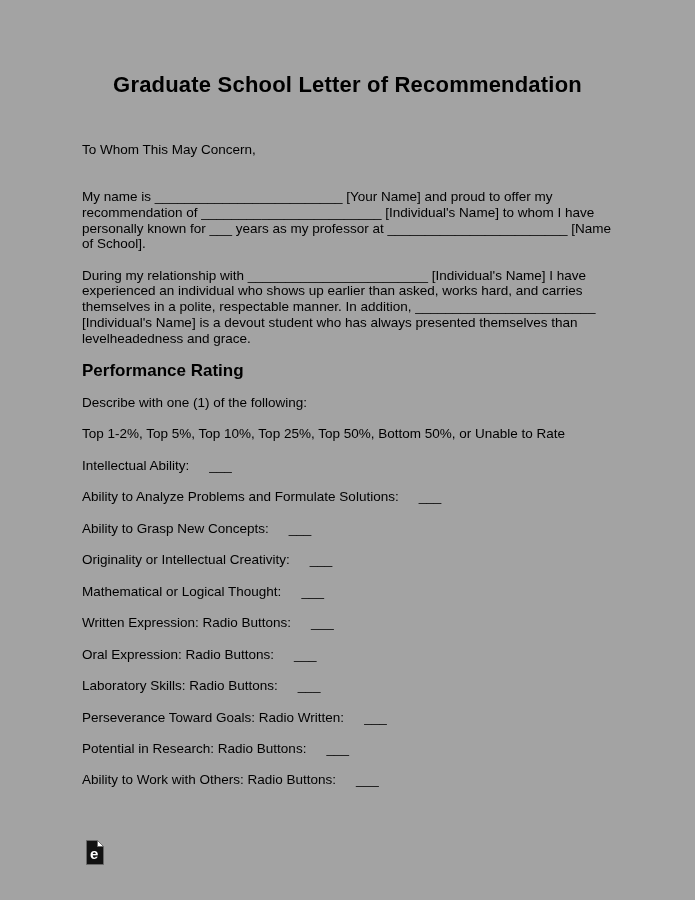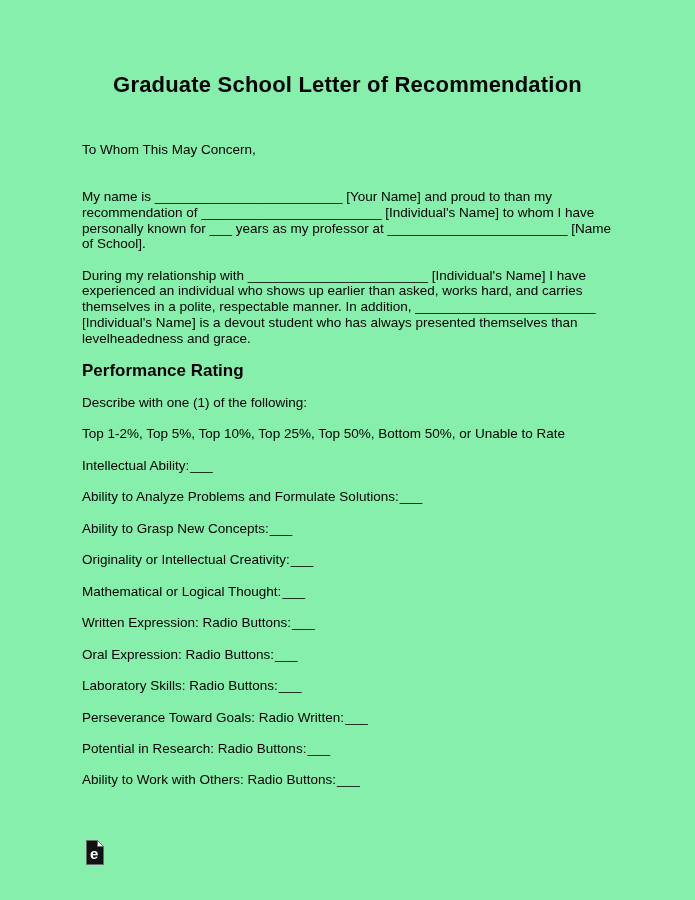--- a/index.html
+++ b/index.html
@@ -1,20 +1,20 @@
 <!DOCTYPE html>
 <html><head>
 <meta charset="utf-8">
 <style>
   html, body { margin: 0; padding: 0; background: #ffffff; }
   .page {
     position: relative;
     width: 695px;
     height: 900px;
-    background: #86efac;
+    background: #a3a3a3;
     color: #000000;
     font-family: "Liberation Sans", "DejaVu Sans", sans-serif;
     font-size: 13.5px;
     line-height: 15.7px;
     overflow: hidden;
   }
   .content { margin-left: 82px; margin-right: 60px; }
   .title {
     margin: 0;
     padding-top: 72px;
@@ -30,21 +30,21 @@
   .para-2 { margin-top: 15.7px; }
   .section-heading {
     margin: 17px 0 0 0;
     font-size: 17px;
     line-height: 15.7px;
     font-weight: bold;
   }
   .instruction { margin-top: 16px; }
   .scale-line { margin-top: 15.8px; }
   .rating { margin-top: 15.75px; }
-  .blank { margin-left: 1px; }
+  .blank { margin-left: 20px; }
   .logo { position: absolute; left: 85px; top: 839px; width: 20px; height: 27px; }
   .logo .doc-body { fill: #111111; stroke: #6a6a6a; stroke-width: 0.9; }
   .logo .doc-fold { fill: #ffffff; stroke: #6a6a6a; stroke-width: 0.9; }
   .logo text {
     font-family: "Liberation Sans", "DejaVu Sans", sans-serif;
     font-size: 15px;
     font-weight: bold;
     fill: #ffffff;
     text-anchor: middle;
   }
@@ -54,21 +54,21 @@
 
 <div class="page">
 
   <h1 class="title">Graduate School Letter of Recommendation</h1>
 
   <div class="content">
 
     <div class="line salutation">To Whom This May Concern,</div>
 
     <div class="para-1">
-      <div class="line">My name is _________________________ [Your Name] and proud to than my</div>
+      <div class="line">My name is _________________________ [Your Name] and proud to offer my</div>
       <div class="line">recommendation of ________________________ [Individual's Name] to whom I have</div>
       <div class="line">personally known for ___ years as my professor at ________________________ [Name</div>
       <div class="line">of School].</div>
     </div>
 
     <div class="para-2">
       <div class="line">During my relationship with ________________________ [Individual's Name] I have</div>
       <div class="line">experienced an individual who shows up earlier than asked, works hard, and carries</div>
       <div class="line">themselves in a polite, respectable manner. In addition, ________________________</div>
       <div class="line">[Individual's Name] is a devout student who has always presented themselves than</div>

